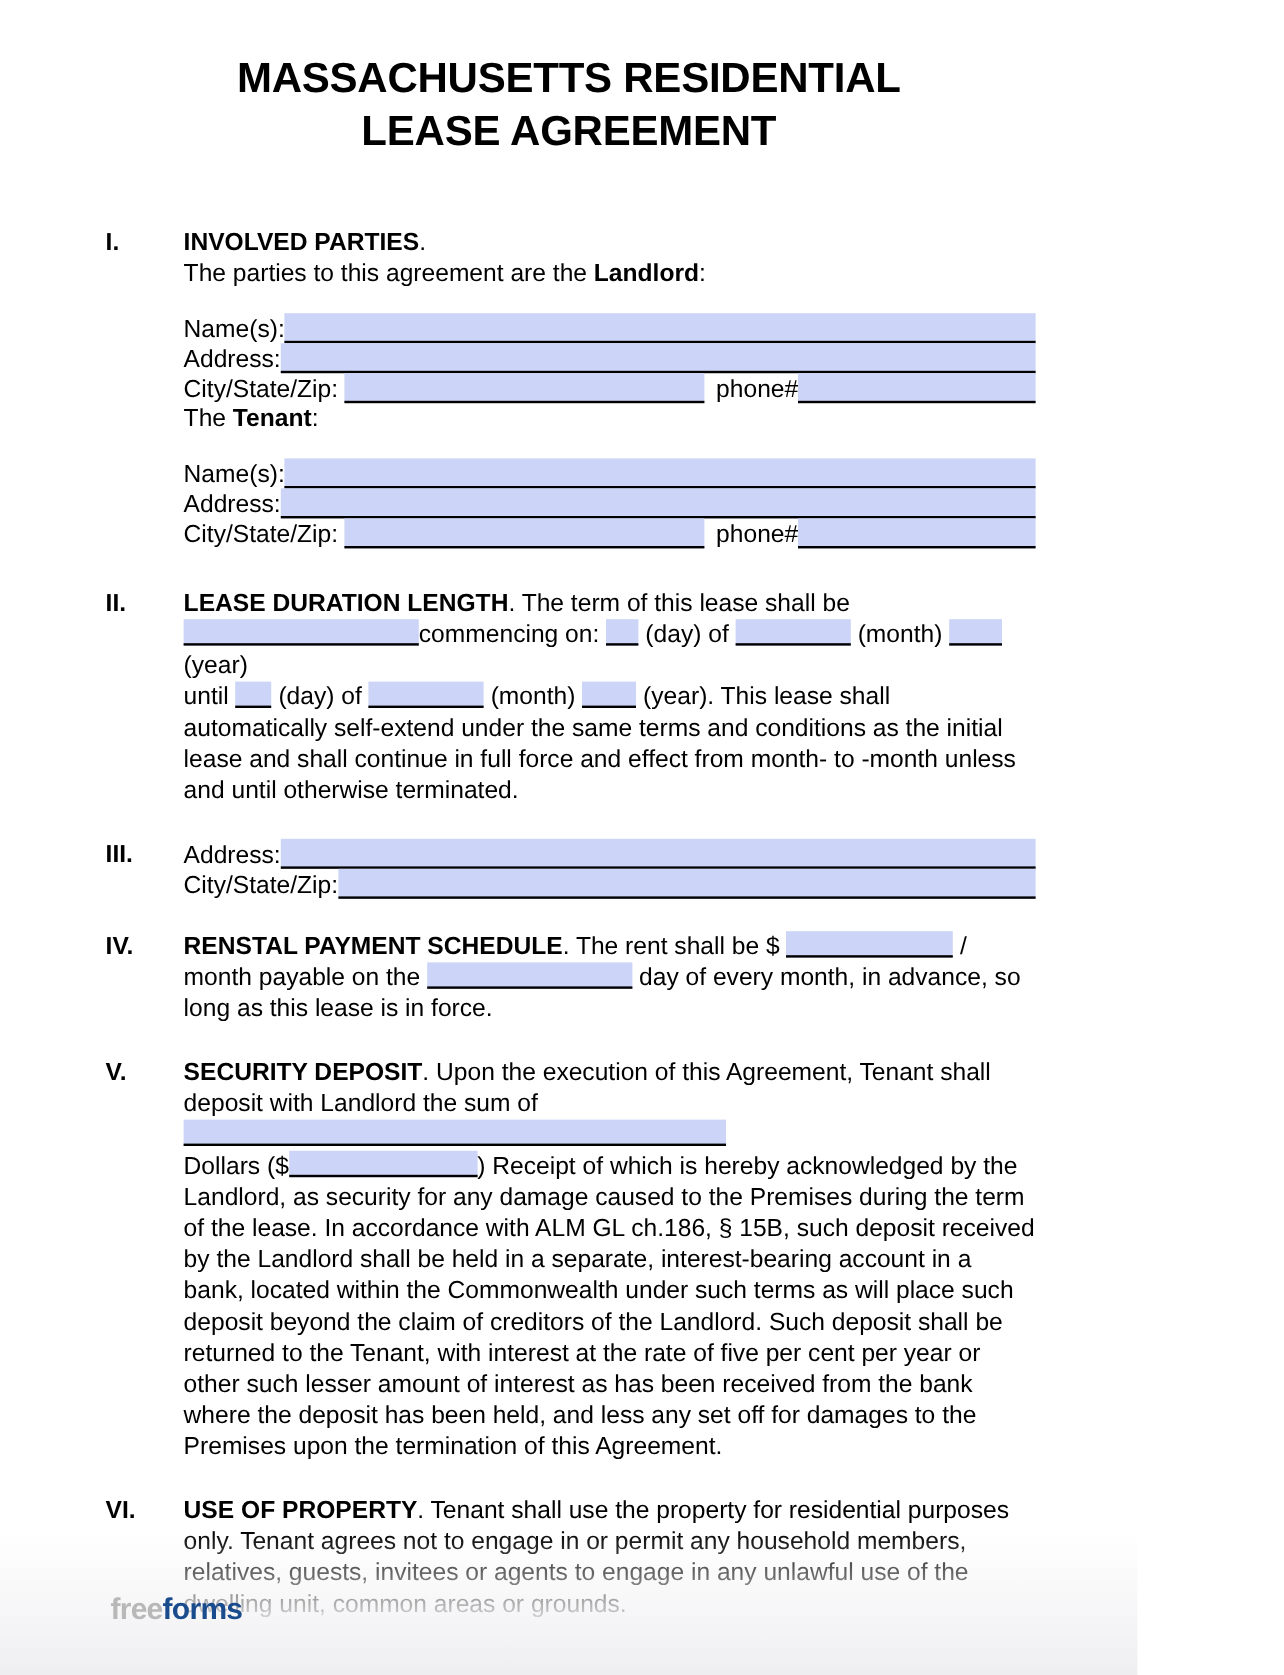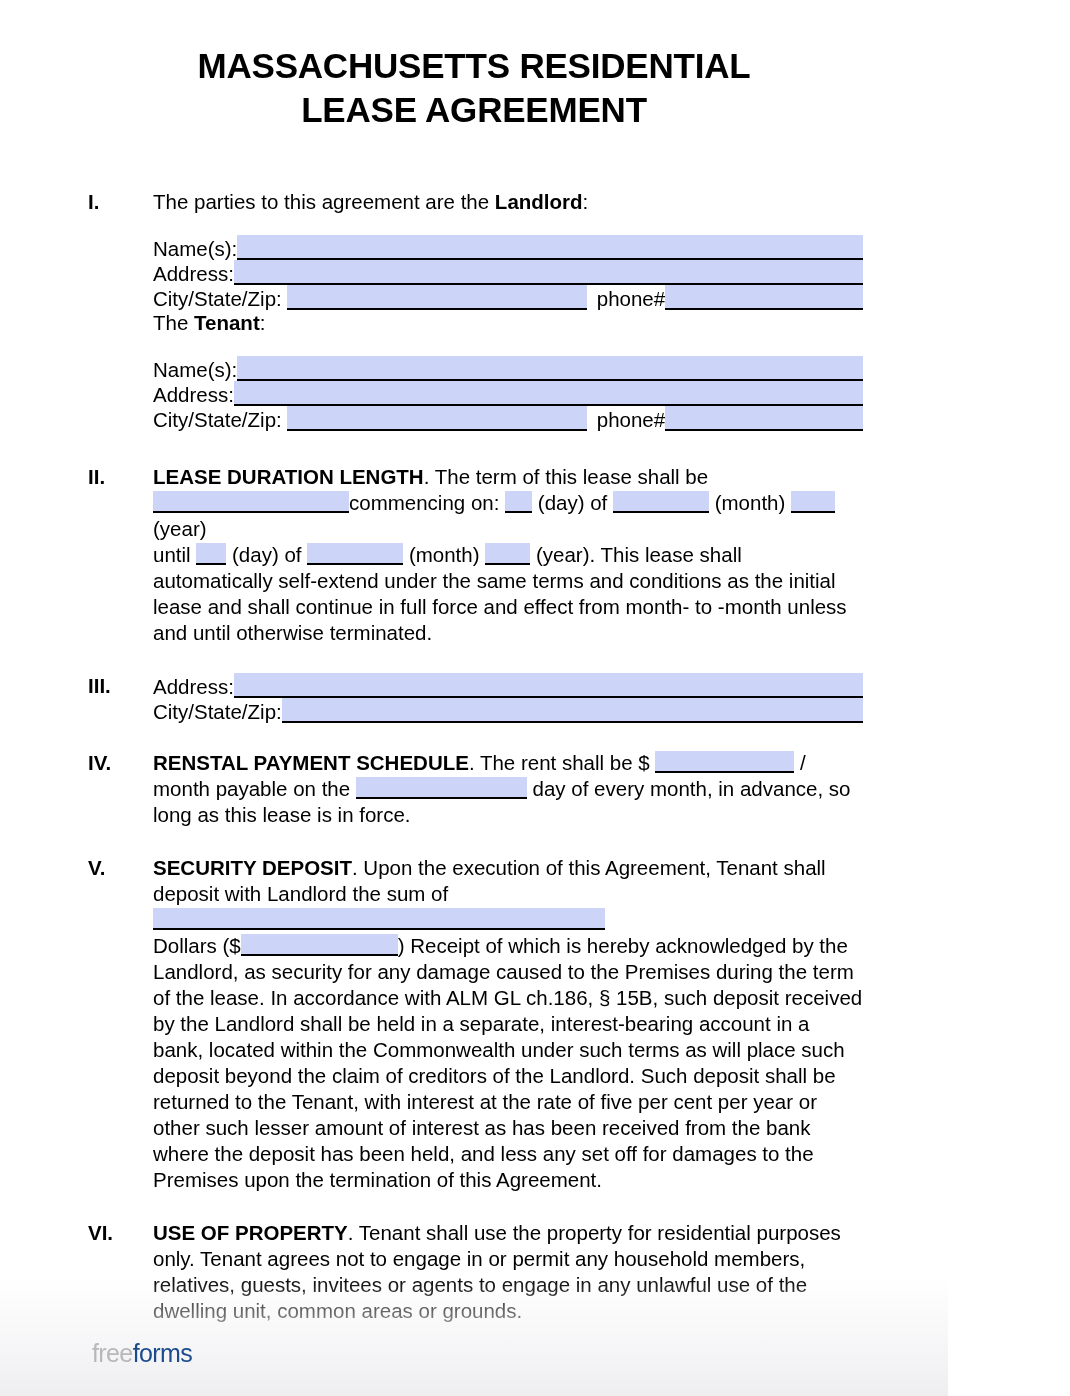--- a/index.html
+++ b/index.html
@@ -118,40 +118,41 @@
     padding: 0 0 0 10px;
   }
 
   .sub-intro { margin-top: 0px; }
   .tenant-head { margin-top: 28px; }
 
   
   .footer {
     position: absolute;
     left: 92px;
-    bottom: 28px;
+    bottom: 40px;
     font-size: 25px;
-    font-weight: normal;
+    font-weight: bold;
     letter-spacing: -0.6px;
   }
   .footer .free { color: #b8b8b8; }
   .footer .forms { color: #1a4b8c; }
 </style>
 </head>
 <body>
 
 <div class="page">
 
   <h1 class="doc-title">MASSACHUSETTS RESIDENTIAL LEASE AGREEMENT</h1>
 
   <div class="body-wrap">
 
     <div class="section">
       <div class="numeral">I.</div>
       <div class="content">
+        <p><span class="hd">INVOLVED PARTIES</span><span>.</span></p>
         <p class="sub-intro"><span>The parties to this agreement are the </span><span class="hd">Landlord</span><span>:</span></p>
 
         <div class="party-block">
           <div class="prow">
             <span class="lbl">Name(s): </span>
             <span class="fill"></span>
           </div>
           <div class="prow">
             <span class="lbl">Address:</span>
             <span class="fill"></span>

